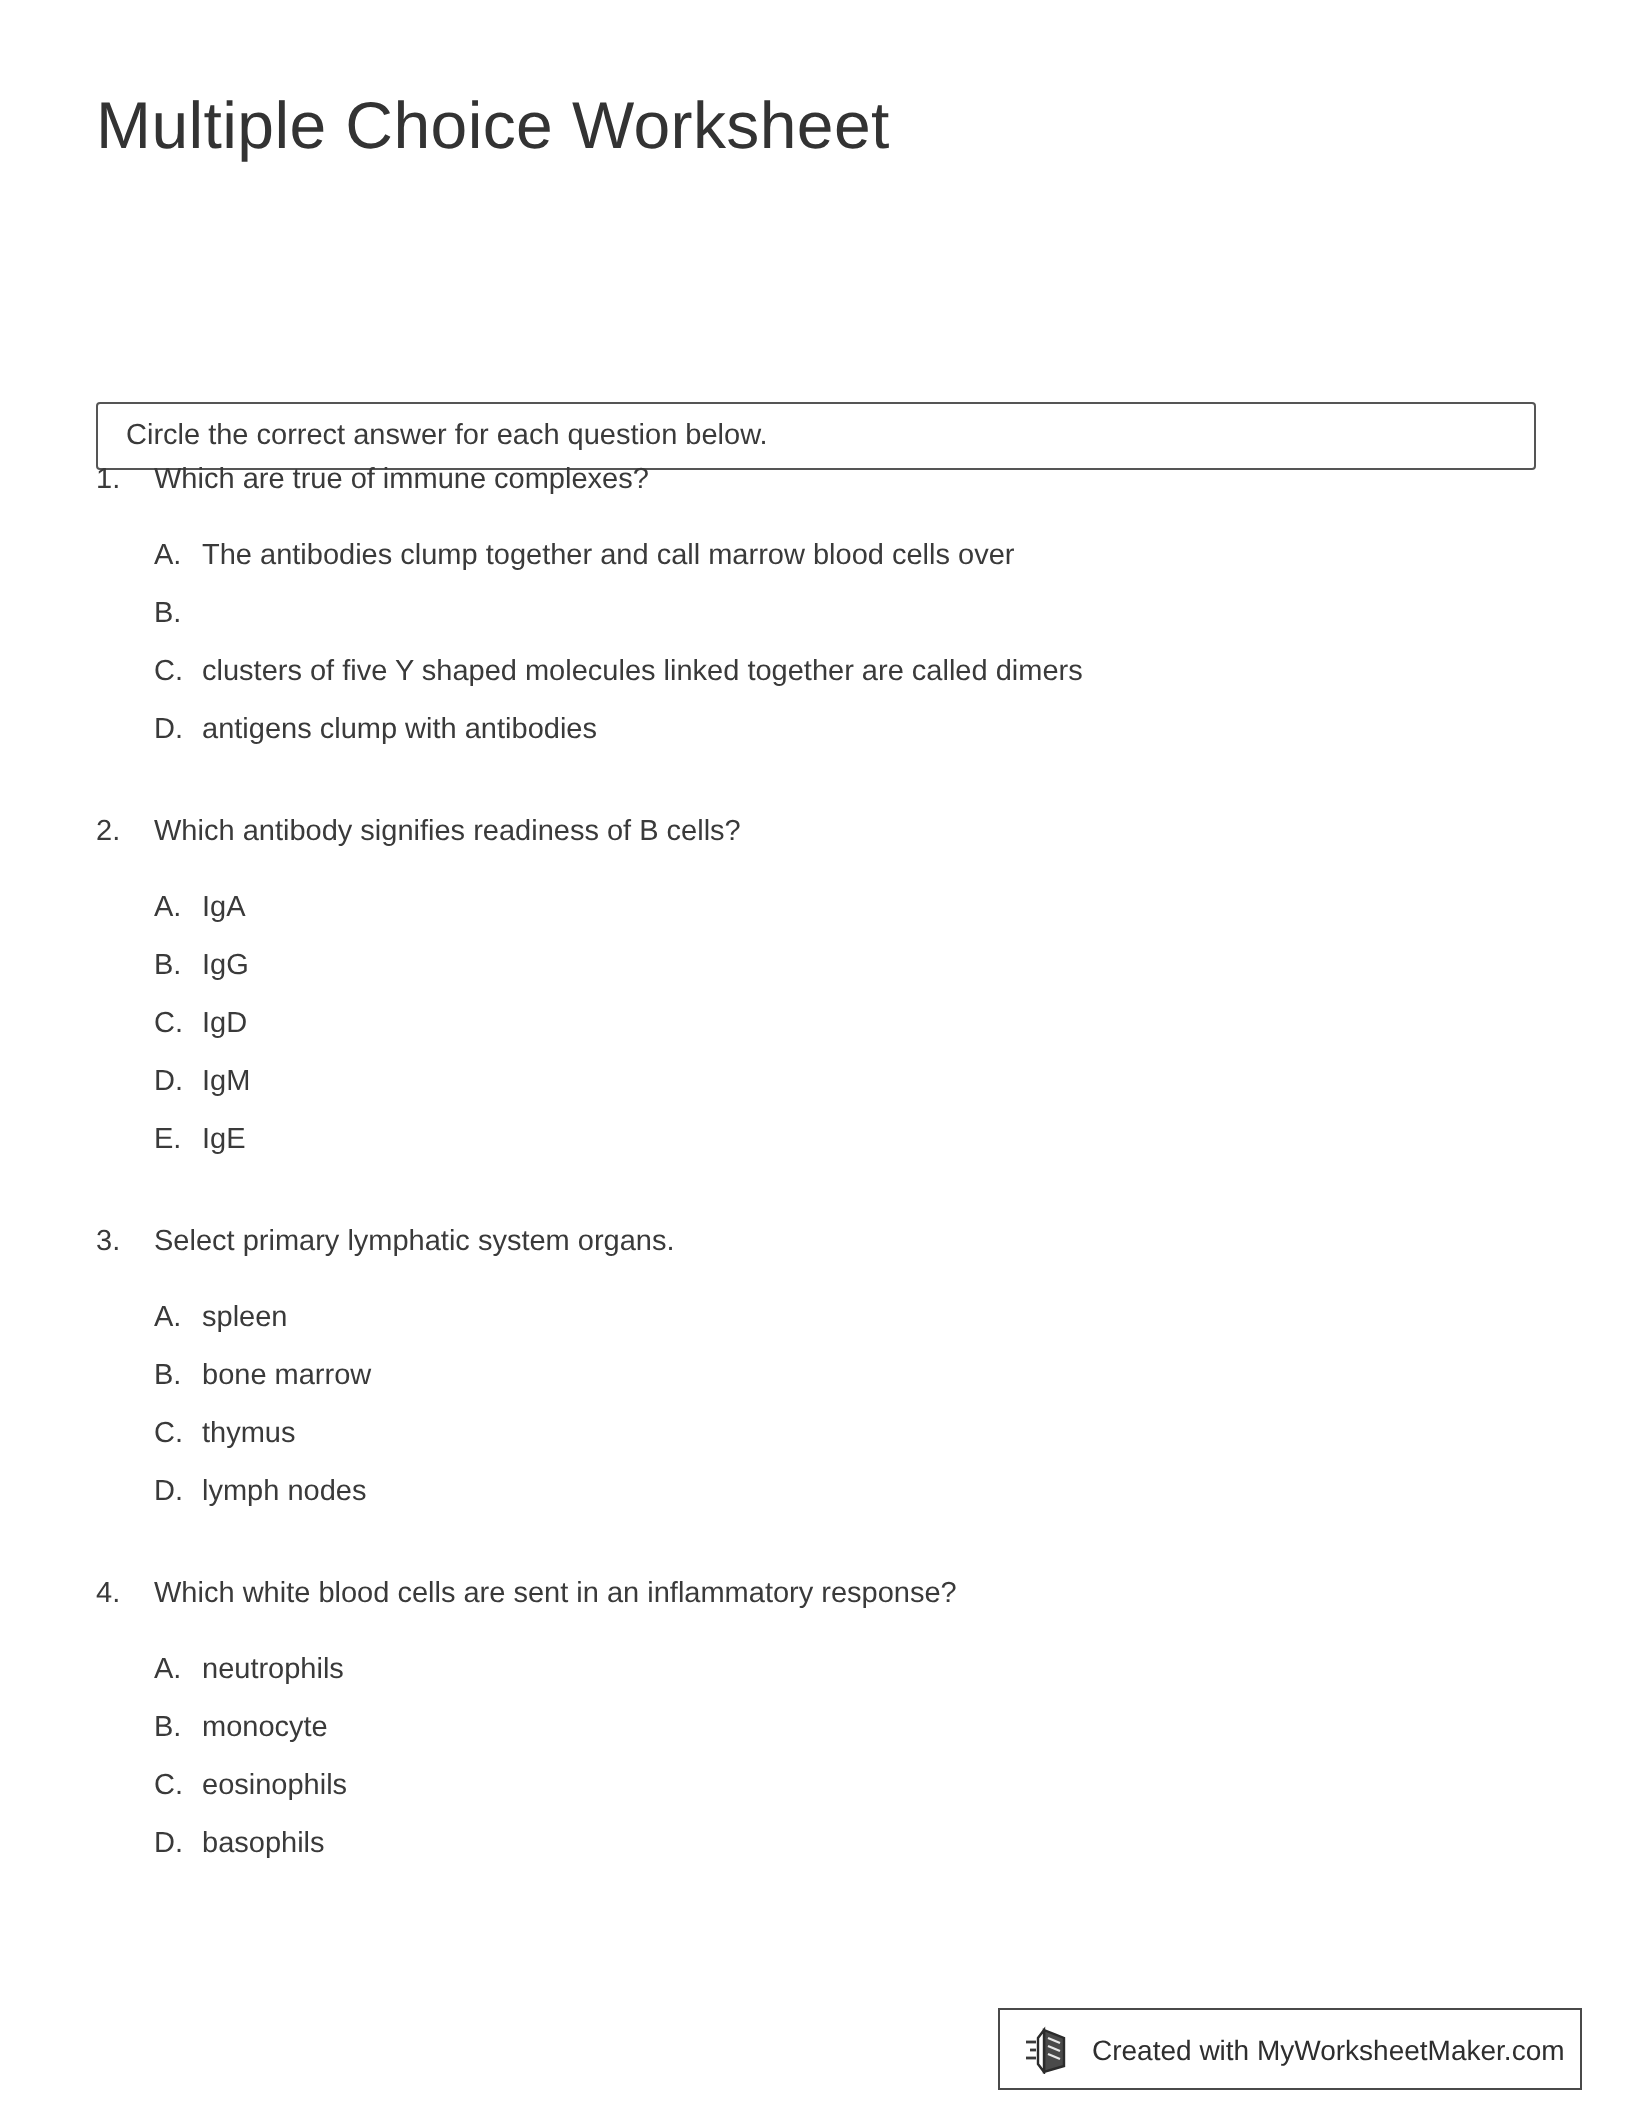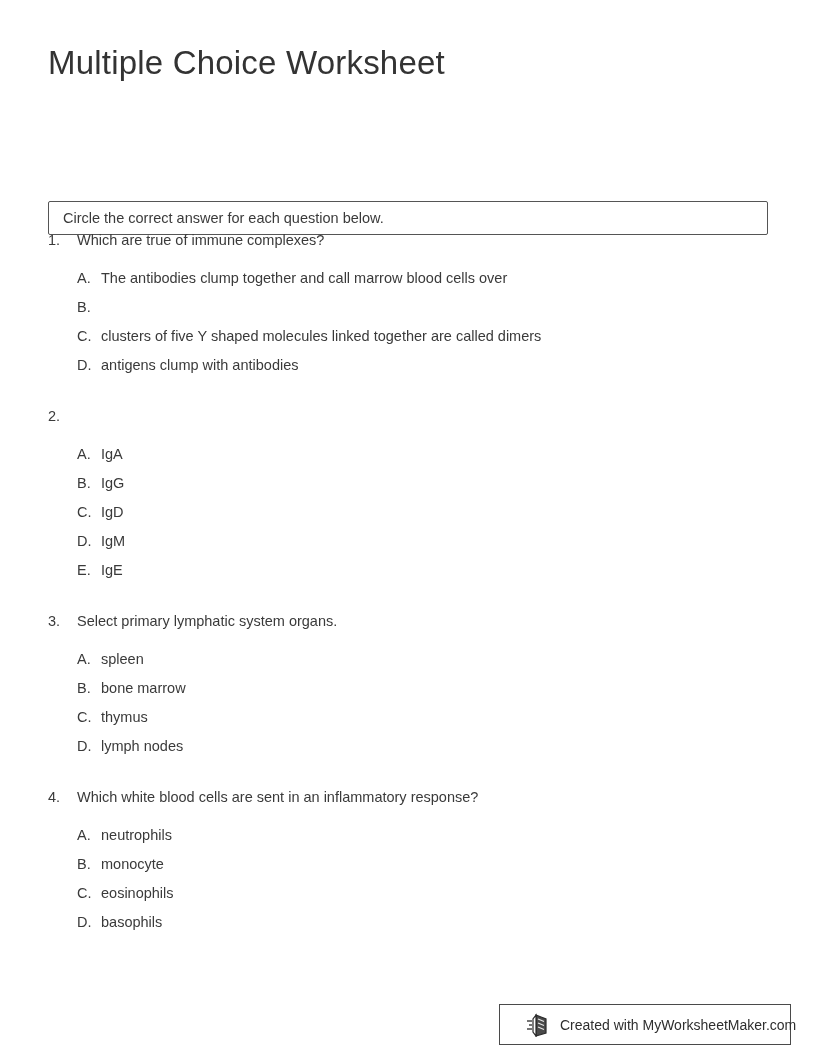--- a/index.html
+++ b/index.html
@@ -139,21 +139,21 @@
     position: absolute;
     left: 499px;
     top: 1004px;
     width: 292px;
     height: 41px;
     box-sizing: border-box;
     border: 1px solid #4a4a4a;
     background: #ffffff;
     display: flex;
     align-items: center;
-    padding-left: 26px;
+    padding-left: 12px;
   }
   .footer-icon {
     width: 26px;
     height: 24px;
     flex: 0 0 26px;
     display: block;
   }
   .footer-text {
     font-size: 14px;
     color: #2e2e2e;
@@ -197,20 +197,21 @@
         <div class="option-row">
           <span class="option-letter">D.</span>
           <span class="option-text">antigens clump with antibodies</span>
         </div>
       </div>
     </div>
 
     <div class="question-block">
       <div class="question-line">
         <span class="question-number">2.</span>
+        <span class="question-text">Which antibody signifies readiness of B cells?</span>
       </div>
       <div class="options">
         <div class="option-row">
           <span class="option-letter">A.</span>
           <span class="option-text">IgA</span>
         </div>
         <div class="option-row">
           <span class="option-letter">B.</span>
           <span class="option-text">IgG</span>
         </div>

